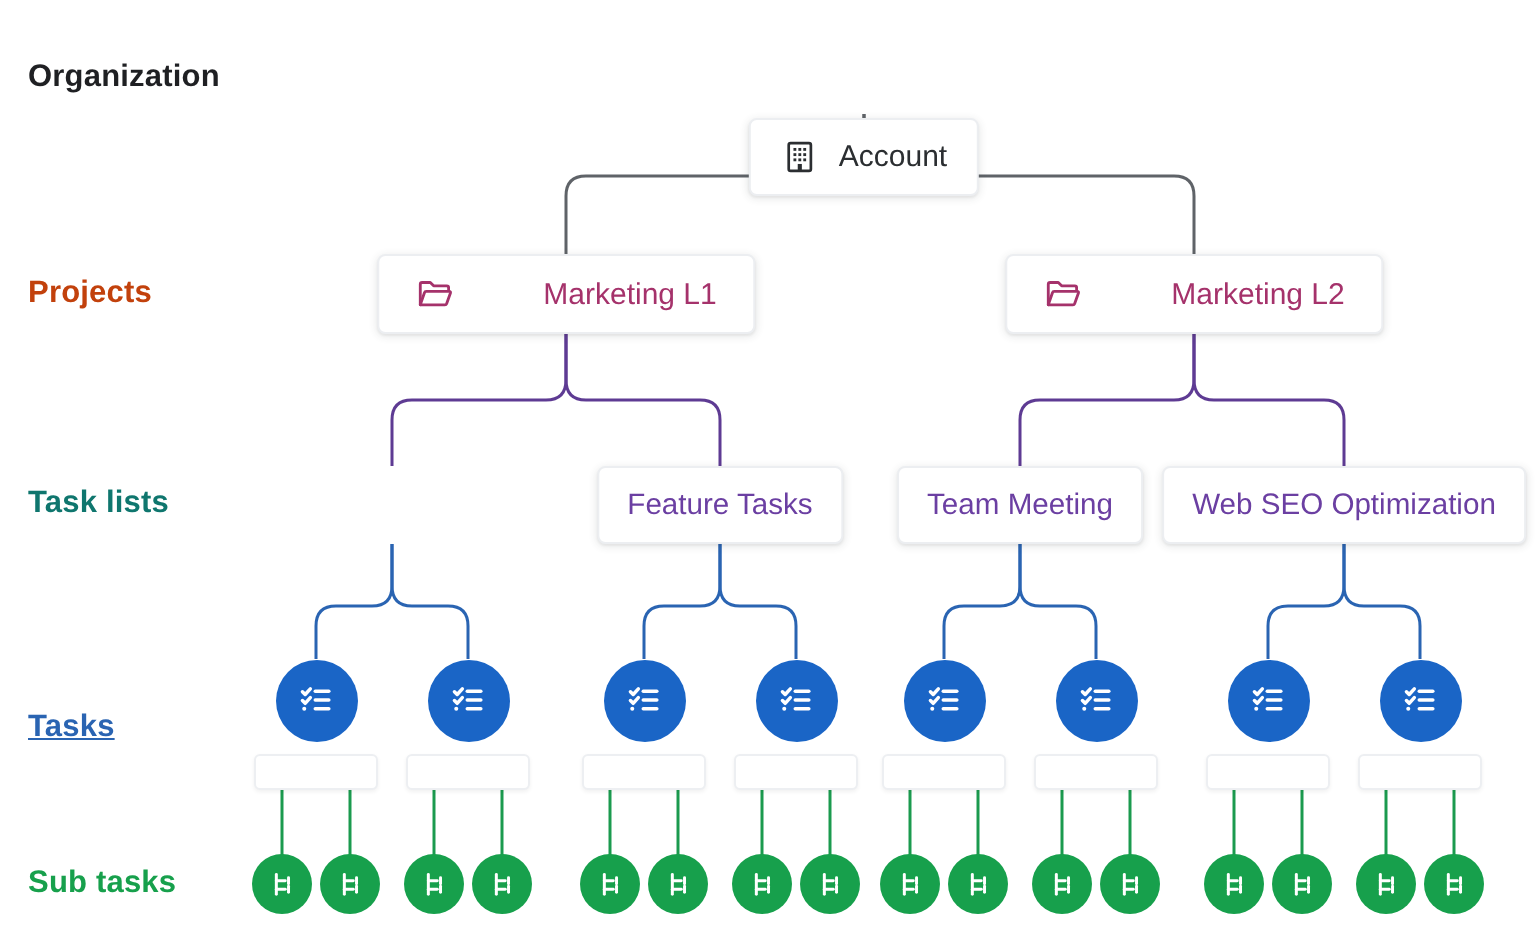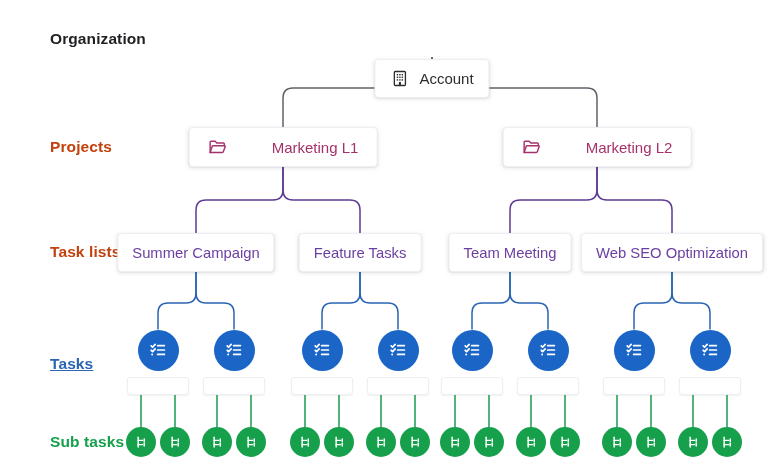--- a/index.html
+++ b/index.html
@@ -3,25 +3,25 @@
 <meta charset="utf-8">
 <style>
   html,body{margin:0;padding:0;background:#ffffff;}
   .canvas{
     position:relative;width:768px;height:472px;background:#ffffff;overflow:hidden;
     font-family:"Liberation Sans",sans-serif;
   }
   .connectors{position:absolute;left:0;top:0;}
   .row-label{
     position:absolute;left:14px;transform:translateY(-50%);
-    font-size:15.5px;font-weight:700;letter-spacing:.1px;white-space:nowrap;margin-left:36px;
+    font-size:15.5px;font-weight:700;letter-spacing:.1px;white-space:nowrap;
   }
   .lbl-org{top:39px;color:#1f2023;}
   .lbl-proj{top:147px;color:#c2410c;text-align:center;}
-  .lbl-tl{top:252px;color:#c2410c;}
+  .lbl-tl{top:252px;color:#0f766e;}
   .lbl-task{top:364px;color:#2a64b2;text-decoration:underline;}
   .lbl-sub{top:442px;color:#17a04c;}
   .node-box{
     position:absolute;transform:translateX(-50%);
     display:inline-flex;align-items:center;justify-content:center;gap:10px;
     background:#ffffff;border:1px solid #eceef1;border-radius:4px;
     box-shadow:0 1px 4px rgba(60,64,67,.14),0 1px 1px rgba(0,0,0,.04);
     font-size:15px;font-weight:500;white-space:nowrap;box-sizing:border-box;
   }
   .lvl-account{top:18px;height:39px;padding:0 15px;color:#2b2e31;}
@@ -119,21 +119,20 @@
   <div class="node-box lvl-project" style="left: 597px;">
     <span class="icon">
       <svg width="20" height="20" viewBox="0 0 24 24" fill="none" stroke="#a5326b" stroke-width="1.7" stroke-linecap="round" stroke-linejoin="round">
         <path d="M3 18.5 V6.2 q0-1.1 1.1-1.1 h4.9 l2 2 h7.9 q1.1 0 1.1 1.1 v1.2"></path>
         <path d="M3 18.5 L5.5 11.2 q.25-.75 1.05-.75 h13.8 q1.05 0 .75 .95 l-2.3 6.4 q-.25 .7 -1 .7 Z"></path>
       </svg>
     </span>
     <span>Marketing L2</span>
   </div>
 
-  <div class="node-box lvl-tasklist" style="left: 196px;">Summer Campaign</div>
   <div class="node-box lvl-tasklist" style="left: 360px;">Feature Tasks</div>
   <div class="node-box lvl-tasklist" style="left: 510px;">Team Meeting</div>
   <div class="node-box lvl-tasklist" style="left: 672px;">Web SEO Optimization</div>
 <div class="task-circle" style="left: 158px; top: 350px;">
       <svg width="22" height="22" viewBox="0 0 24 24" fill="none" stroke="#ffffff" stroke-width="1.9" stroke-linecap="round" stroke-linejoin="round">
   <path d="M11.6 7.2 H19"></path>
         <path d="M11.6 12 H19"></path>
         <path d="M11.6 16.8 H19"></path>
   <polyline points="4.6,7.5 6.1,9 8.9,5.9"></polyline>
   <polyline points="4.6,12.3 6.1,13.8 8.9,10.7"></polyline>

